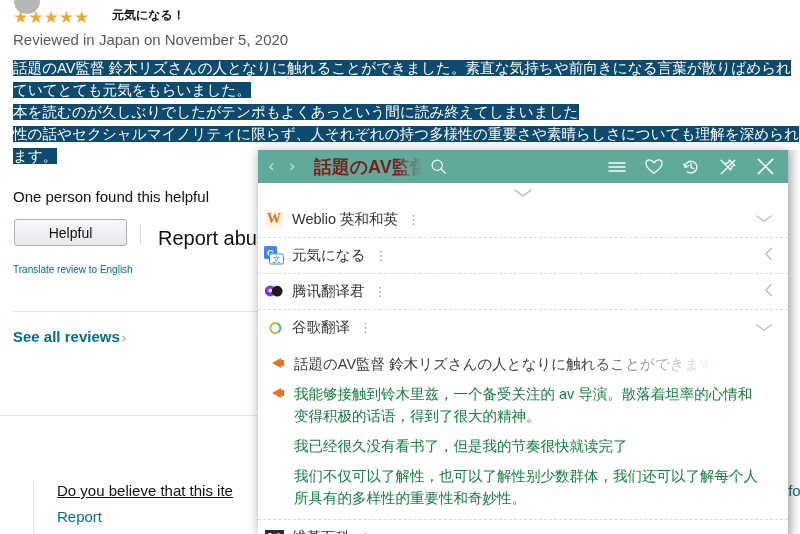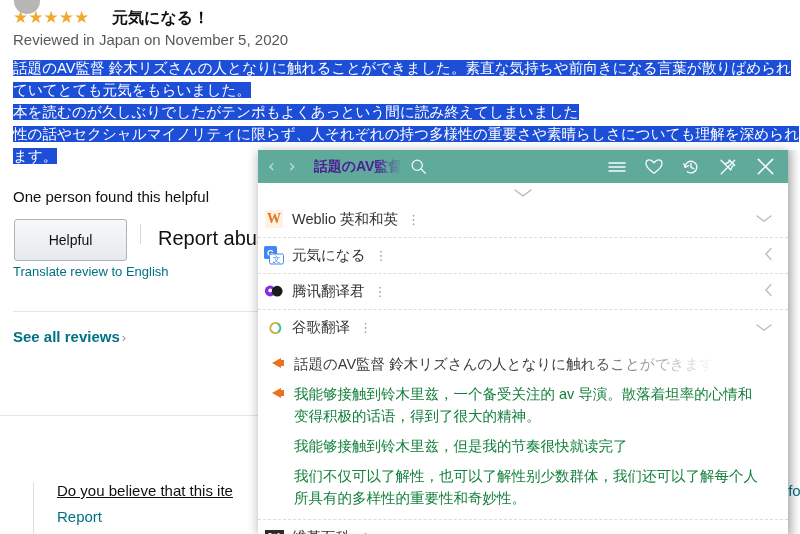--- a/index.html
+++ b/index.html
@@ -17,64 +17,64 @@
     width: 26px; height: 26px; border-radius: 50%;
     background: #b6b6b6;
   }
   .stars {
     position: absolute; left: 13px; top: 9px;
     font-size: 17px; letter-spacing: 0px; color: #f0a92e;
     line-height: 1;
   }
   .review-title {
     position: absolute; left: 112px; top: 8px;
-    font-size: 16px; font-weight: bold; color: #0f1111;
+    font-size: 12px; font-weight: bold; color: #0f1111;
     line-height: 1.2; white-space: nowrap;
   }
   .review-meta {
     position: absolute; left: 13px; top: 31px;
     font-size: 15px; color: #565959; white-space: nowrap;
   }
   .review-body {
     position: absolute; left: 13px; top: 57px;
     width: 790px;
     font-size: 14.6px; line-height: 22px; color: #0f1111;
   }
   .review-body .hl {
-    background: #1d4ed8; color: #ffffff;
+    background: #0c4a6e; color: #ffffff;
     box-decoration-break: clone; -webkit-box-decoration-break: clone;
   }
   .review-body p { margin: 0; }
   .review-body p + p { margin-top: 0px; }
 
   .helpful-count {
     position: absolute; left: 13px; top: 188px;
     font-size: 15px; color: #0f1111; white-space: nowrap;
   }
   .helpful-btn {
     position: absolute; left: 14px; top: 219px;
-    width: 113px; height: 42px;
+    width: 113px; height: 27px;
     border: 1px solid #adb1b8; border-radius: 3px;
     background: linear-gradient(to bottom, #f7f8fa, #e7e9ec);
     font-size: 14px; color: #0f1111;
     display: flex; align-items: center; justify-content: center;
     font-family: "Liberation Sans", sans-serif;
     cursor: pointer;
   }
   .vdiv {
     position: absolute; left: 140px; top: 224px;
     width: 1px; height: 20px; background: #d5d9d9;
   }
   .report-abuse {
     position: absolute; left: 158px; top: 227px;
     font-size: 20px; color: #0f1111; white-space: nowrap;
   }
   .translate-link {
     position: absolute; left: 13px; top: 264px;
-    font-size: 13px; color: #007185; white-space: nowrap; cursor: pointer; text-align: center;
+    font-size: 10px; color: #007185; white-space: nowrap; cursor: pointer; text-align: center;
   }
   .hrule {
     position: absolute; left: 13px; top: 311px;
     width: 245px; height: 1px; background: #e3e6e6;
   }
   .see-all {
     position: absolute; left: 13px; top: 328px;
     font-size: 15px; font-weight: bold; color: #007185;
     white-space: nowrap; cursor: pointer;
   }
@@ -120,21 +120,21 @@
     padding: 0 9px 0 10px;
   }
   .hdr-nav { display: flex; align-items: center; gap: 14px; }
   .hdr-arrow {
     color: rgba(255,255,255,0.62); font-size: 17px; line-height: 1;
     font-family: "DejaVu Sans", sans-serif; cursor: pointer;
     user-select: none;
   }
   .hdr-query {
     margin-left: 18px;
-    color: #4c1d95; font-size: 14px; font-weight: bold;
+    color: #7f1d1d; font-size: 18px; font-weight: bold;
     max-width: 108px; overflow: hidden; white-space: nowrap;
     position: relative;
   }
   .hdr-query::after {
     content: ""; position: absolute; right: 0; top: 0; bottom: 0; width: 26px;
     background: linear-gradient(to right, rgba(95,170,155,0), #5faa9b);
   }
   .hdr-search {
     margin-left: 8px; width: 17px; height: 17px; cursor: pointer;
     display: flex; align-items: center; justify-content: center;
@@ -391,21 +391,21 @@
       <div class="trans-block">
         <div class="trans-line src">
           <span class="spk"></span>
           <span class="inner">話題のAV監督 鈴木リズさんの人となりに触れることができます</span>
         </div>
         <div class="trans-line">
           <span class="spk"></span>
           <span>我能够接触到铃木里兹，一个备受关注的 av 导演。散落着坦率的心情和变得积极的话语，得到了很大的精神。</span>
         </div>
         <div class="trans-line noind">
-          <span>我能够接触到铃木里兹，但是我的节奏很快就读完了</span>
+          <span>我已经很久没有看书了，但是我的节奏很快就读完了</span>
         </div>
         <div class="trans-line noind">
           <span>我们不仅可以了解性，也可以了解性别少数群体，我们还可以了解每个人所具有的多样性的重要性和奇妙性。</span>
         </div>
       </div>
 
       <div class="dict-row">
         <span class="dict-icon">
             <span class="ico-wiki">W</span>
           </span>

